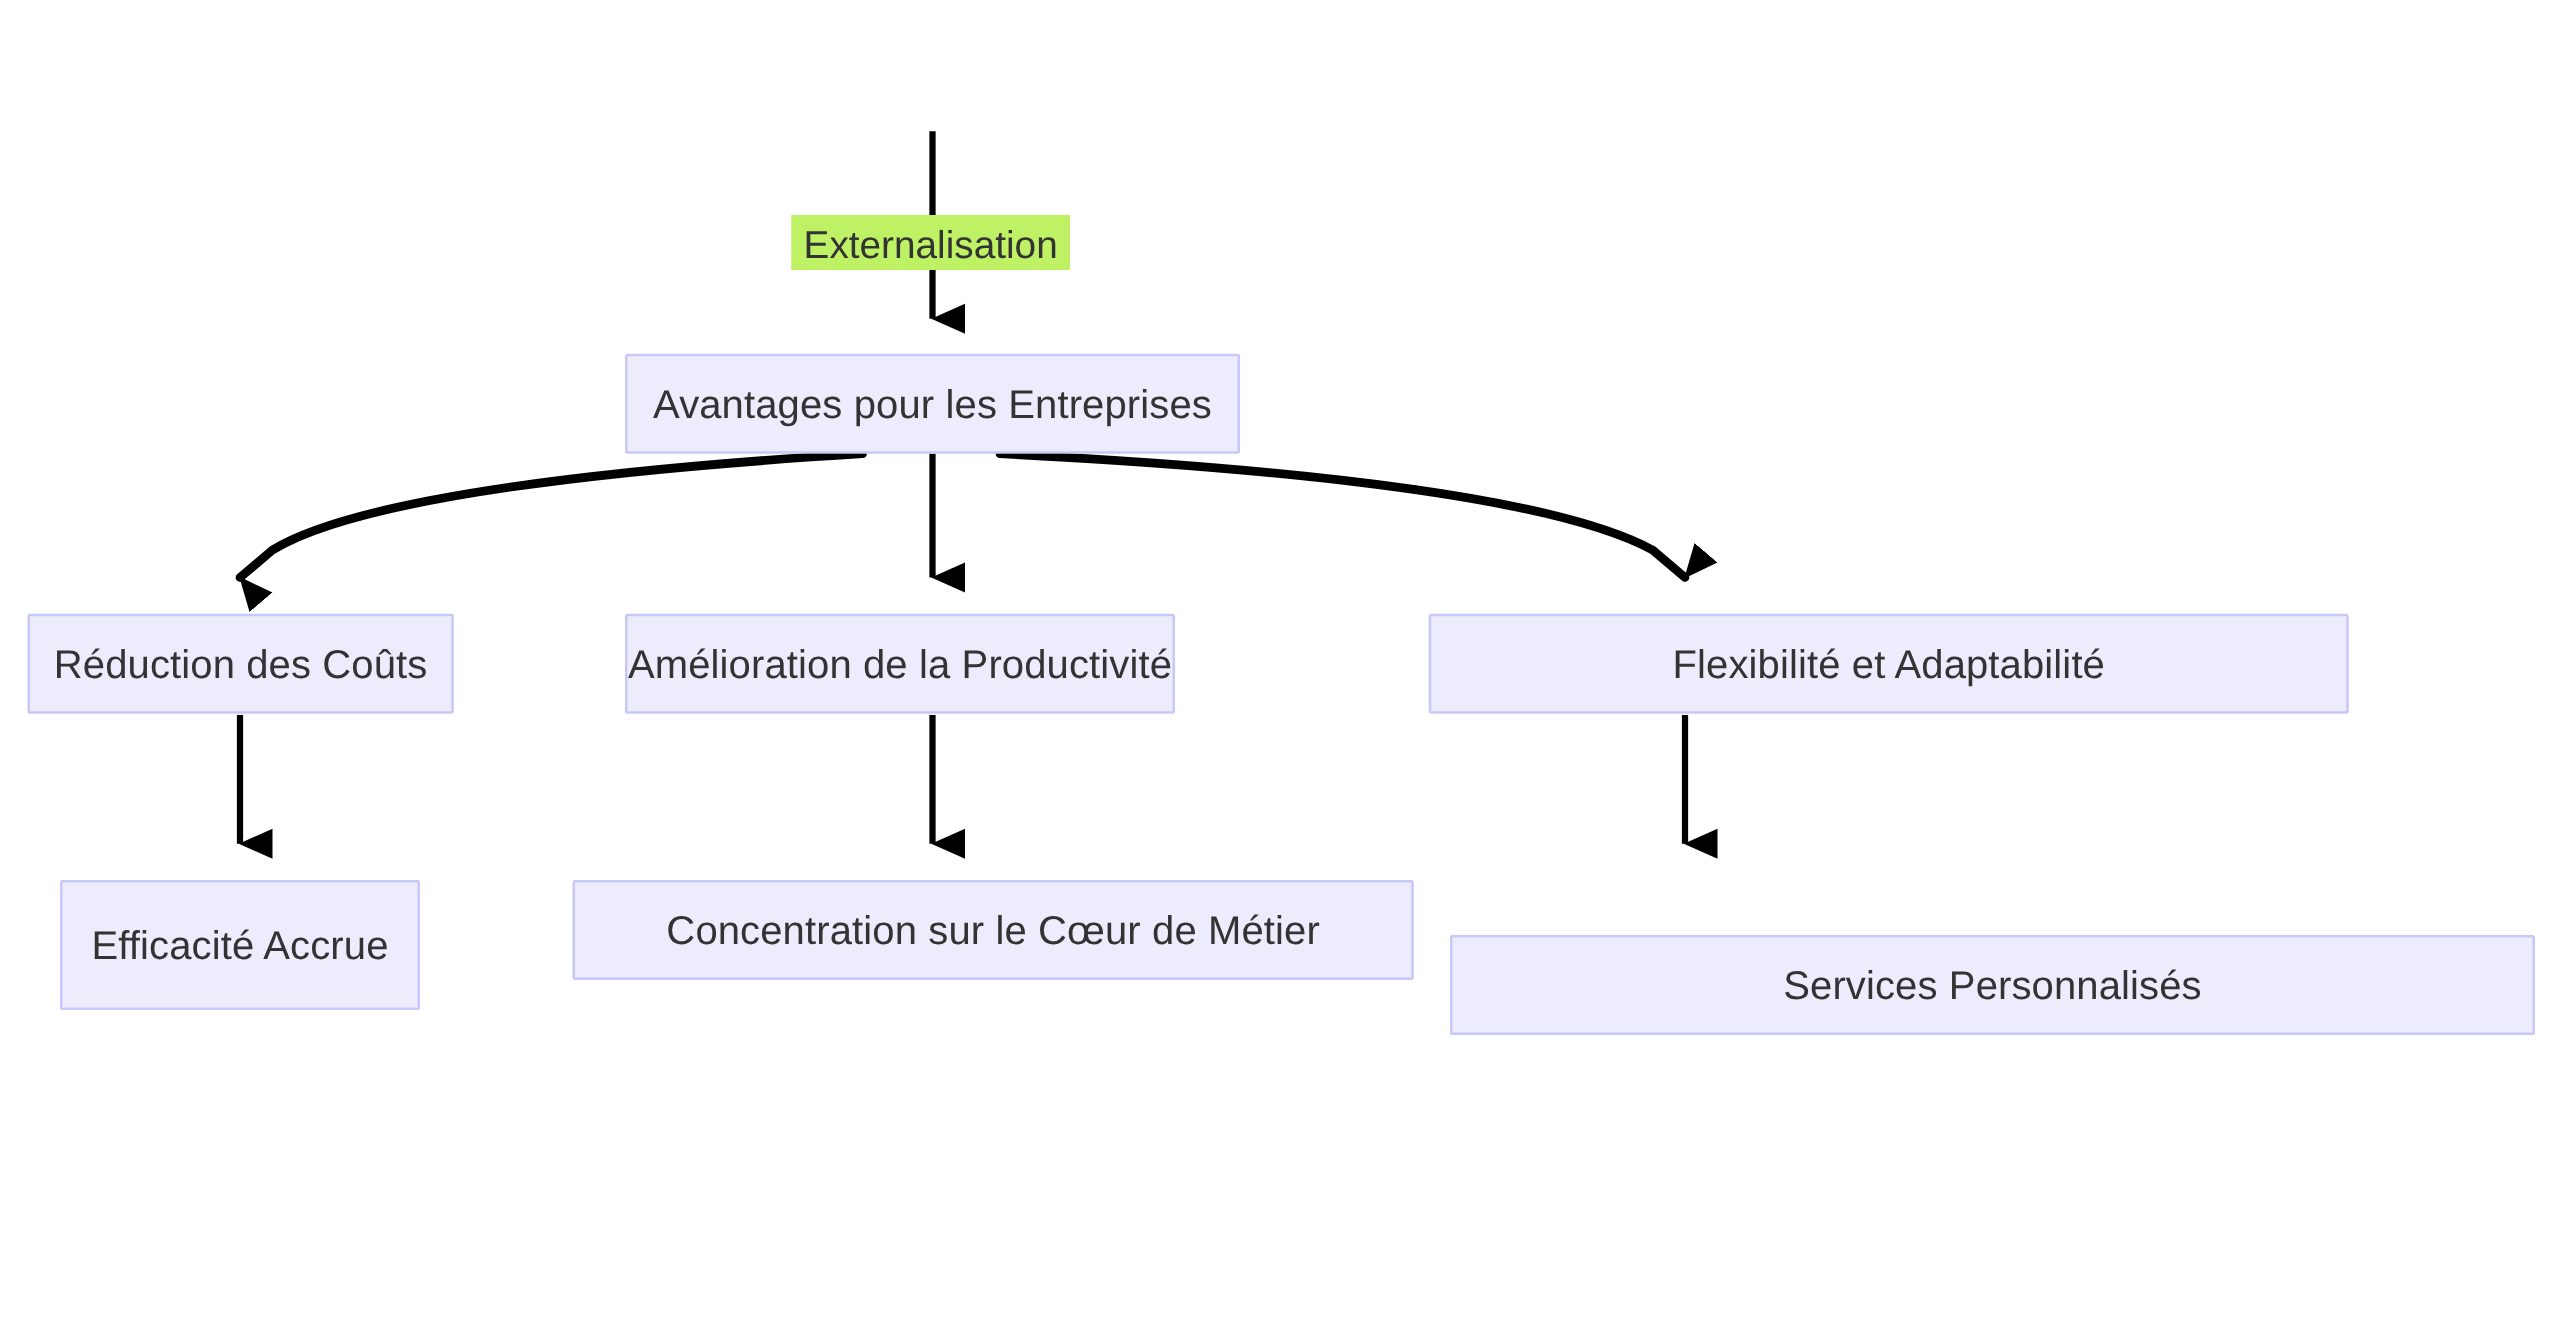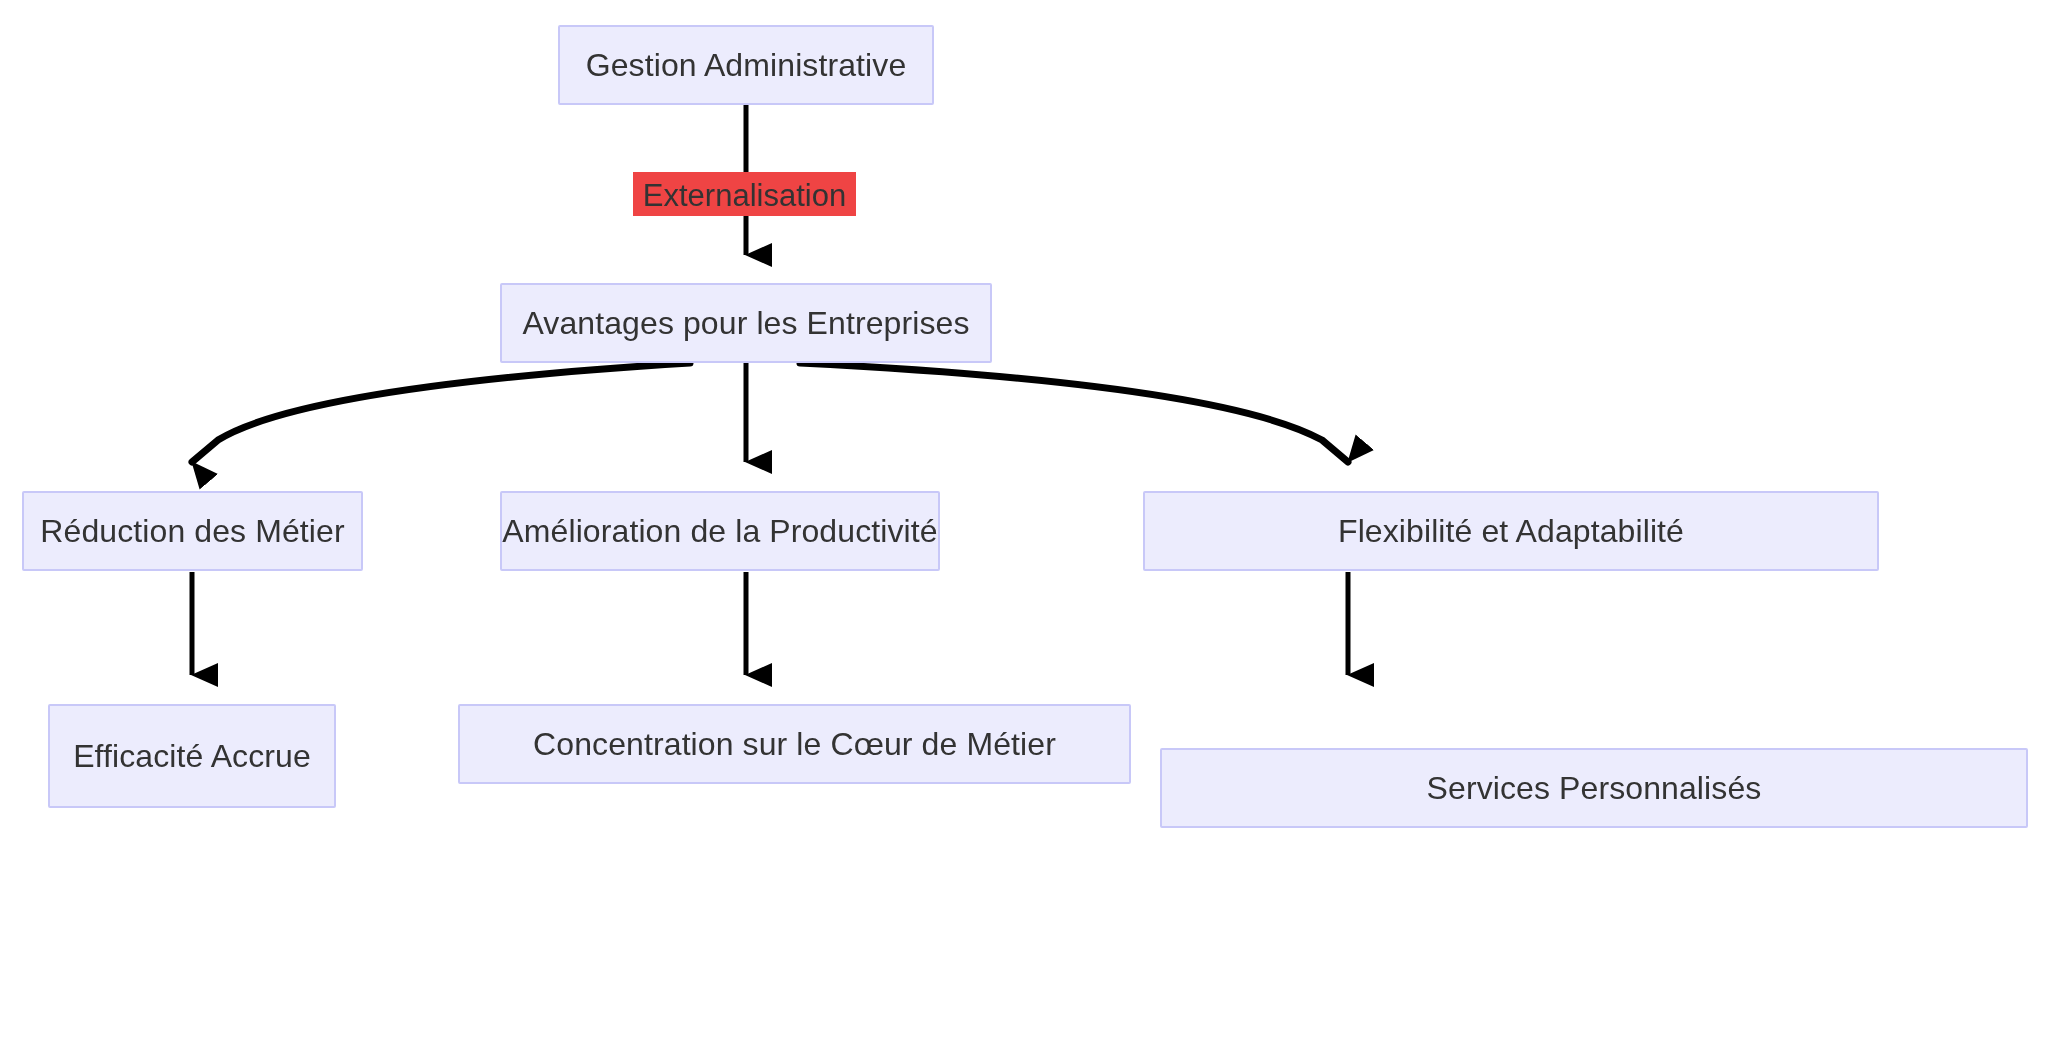--- a/index.html
+++ b/index.html
@@ -44,21 +44,21 @@
     line-height: 1.2;
     letter-spacing: 0.1px;
     white-space: nowrap;
   }
   .node-label {
     display: block;
     padding: 0 18px;
   }
   .edge-label {
     position: absolute;
-    background: #ef4444;
+    background: #bef264;
     color: #333333;
     font-size: 31px;
     line-height: 1.35;
     padding: 3px 8px;
     box-sizing: border-box;
     white-space: nowrap;
     text-align: center;
   }
 </style>
 </head>
@@ -98,30 +98,27 @@
 
     <g>
       <line x1="746" y1="572" x2="746" y2="675" stroke="#000000" stroke-width="5" fill="none" marker-end="url(#arrowhead-lg)"></line>
     </g>
 
     <g>
       <line x1="1348" y1="572" x2="1348" y2="675" stroke="#000000" stroke-width="5" fill="none" marker-end="url(#arrowhead-lg)"></line>
     </g>
   </svg>
 
-  <div class="node" style="left:558px; top:25px; width:376px; height:80px;">
-    <span class="node-label">Gestion Administrative</span>
-  </div>
 
   <div class="node" style="left:500px; top:283px; width:492px; height:80px;">
     <span class="node-label">Avantages pour les Entreprises</span>
   </div>
 
   <div class="node" style="left:22px; top:491px; width:341px; height:80px;">
-    <span class="node-label">Réduction des Métier</span>
+    <span class="node-label">Réduction des Coûts</span>
   </div>
 
   <div class="node" style="left:500px; top:491px; width:440px; height:80px;">
     <span class="node-label">Amélioration de la Productivité</span>
   </div>
 
   <div class="node" style="left:1143px; top:491px; width:736px; height:80px;">
     <span class="node-label">Flexibilité et Adaptabilité</span>
   </div>
 

